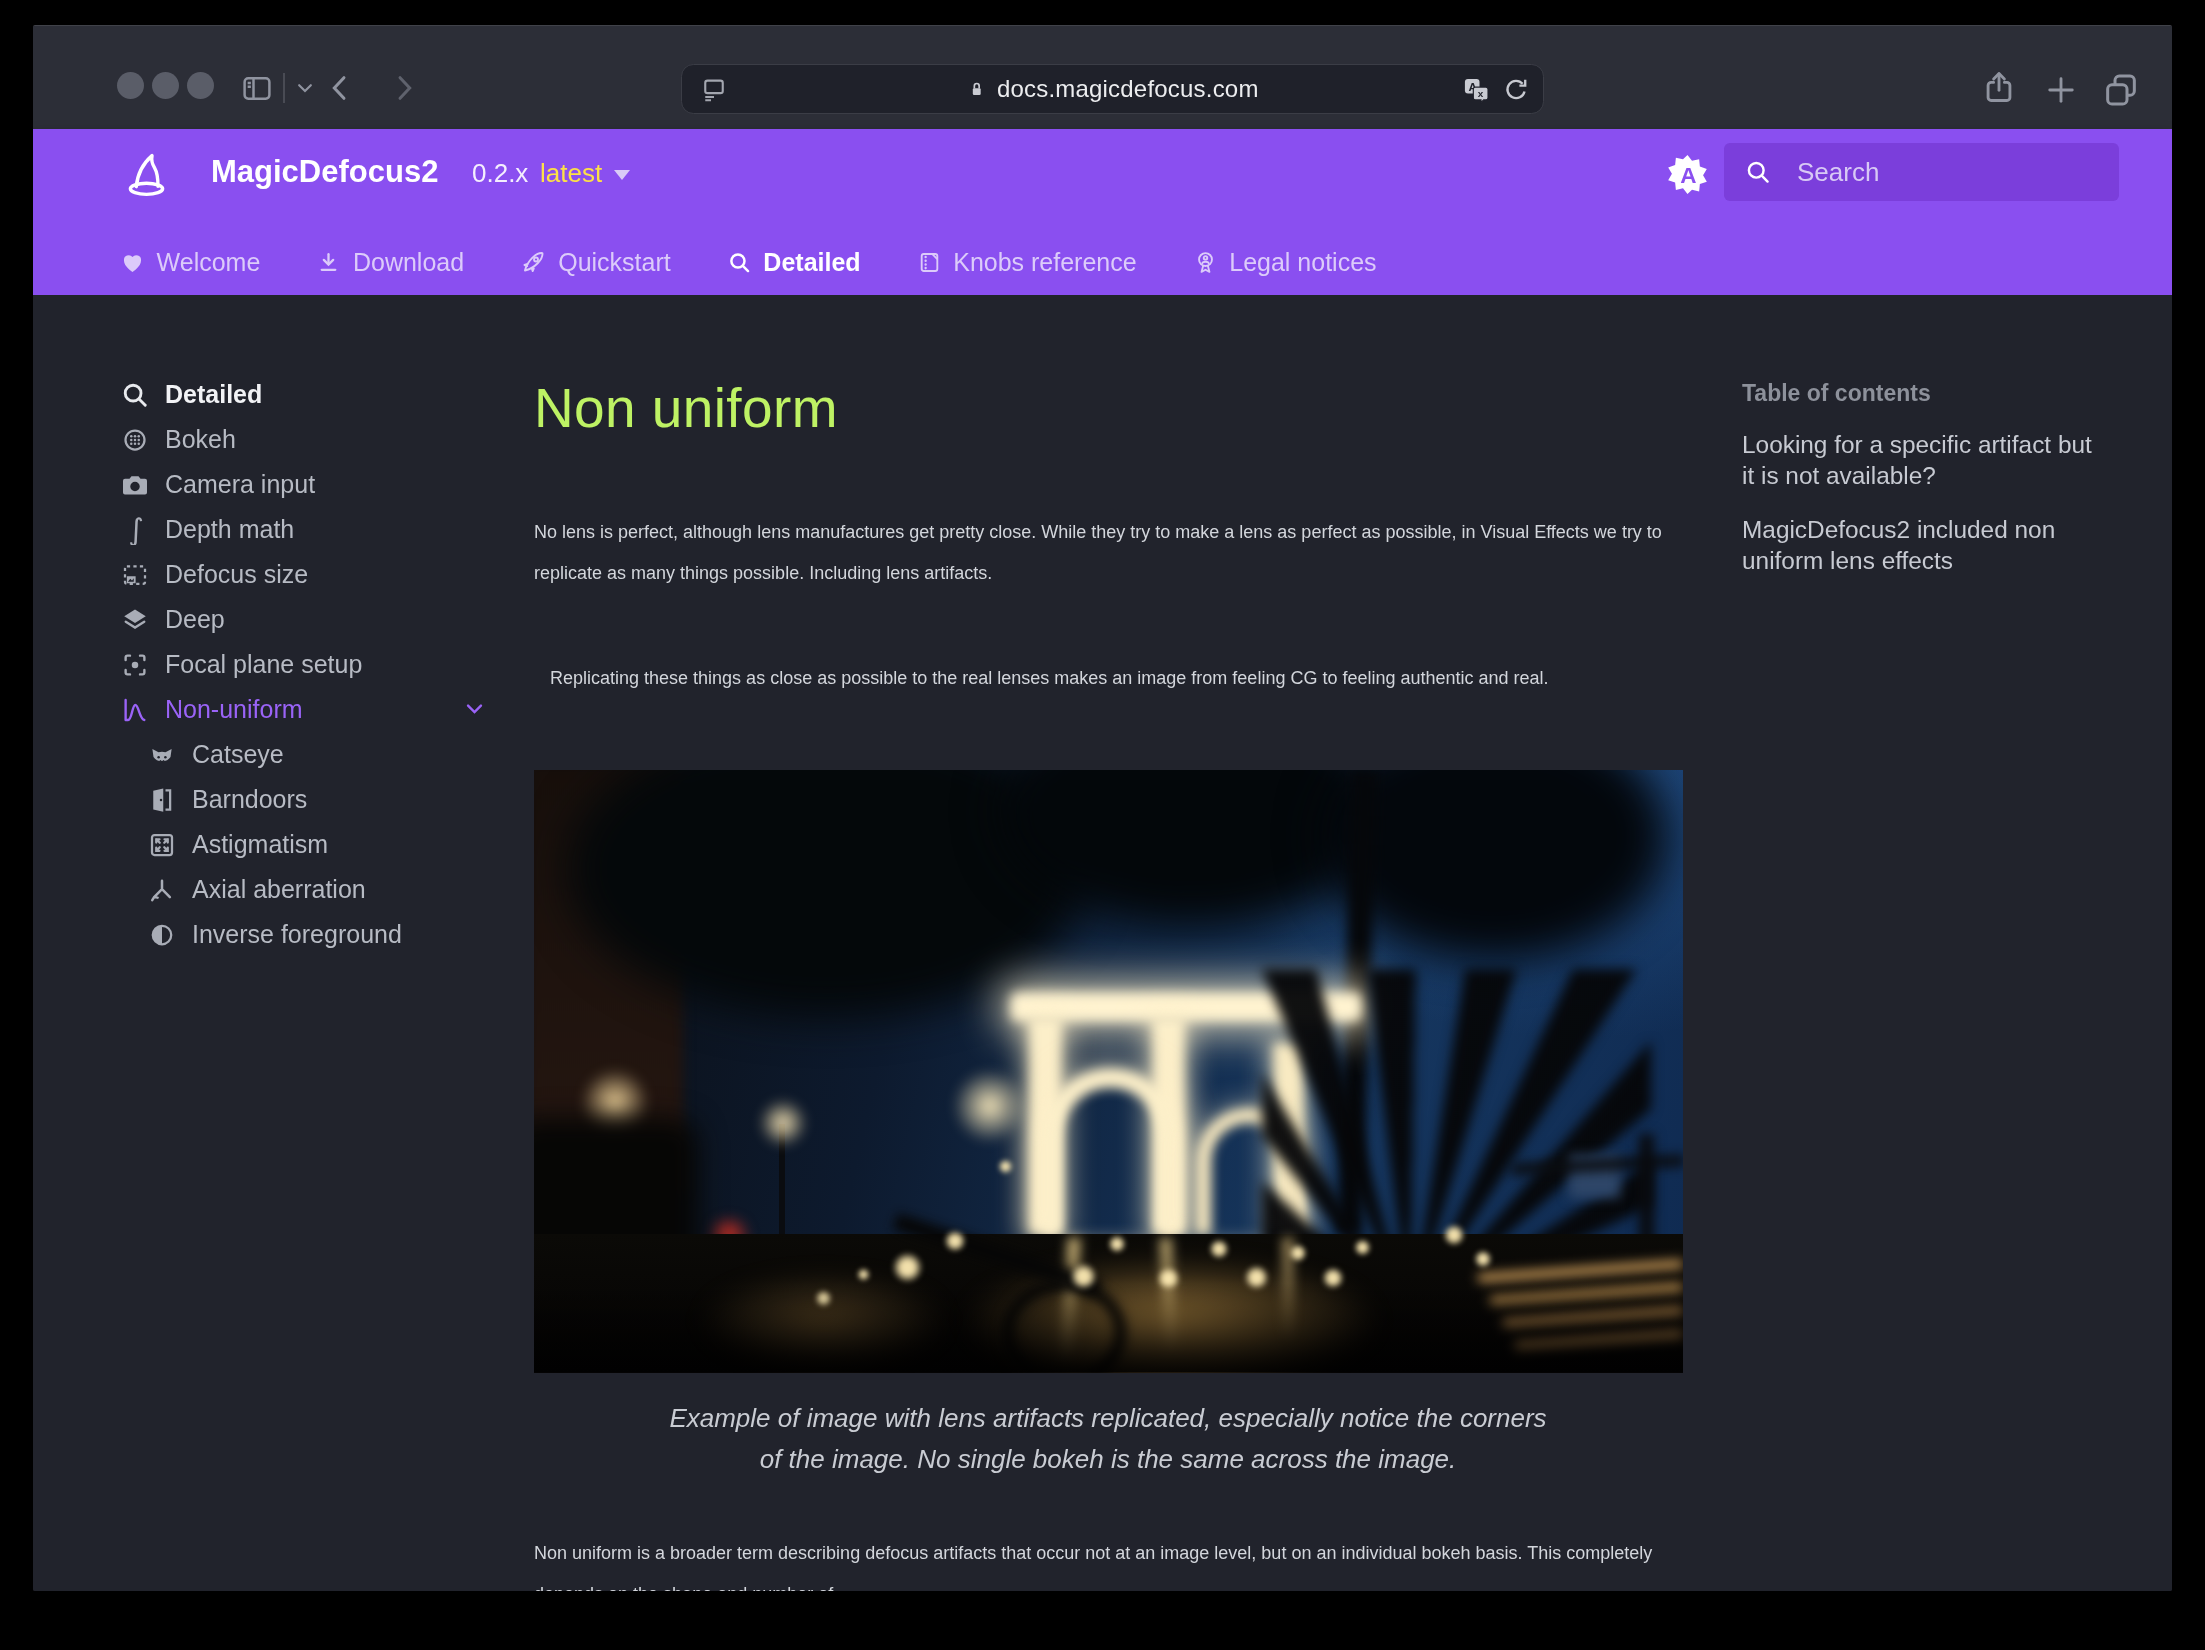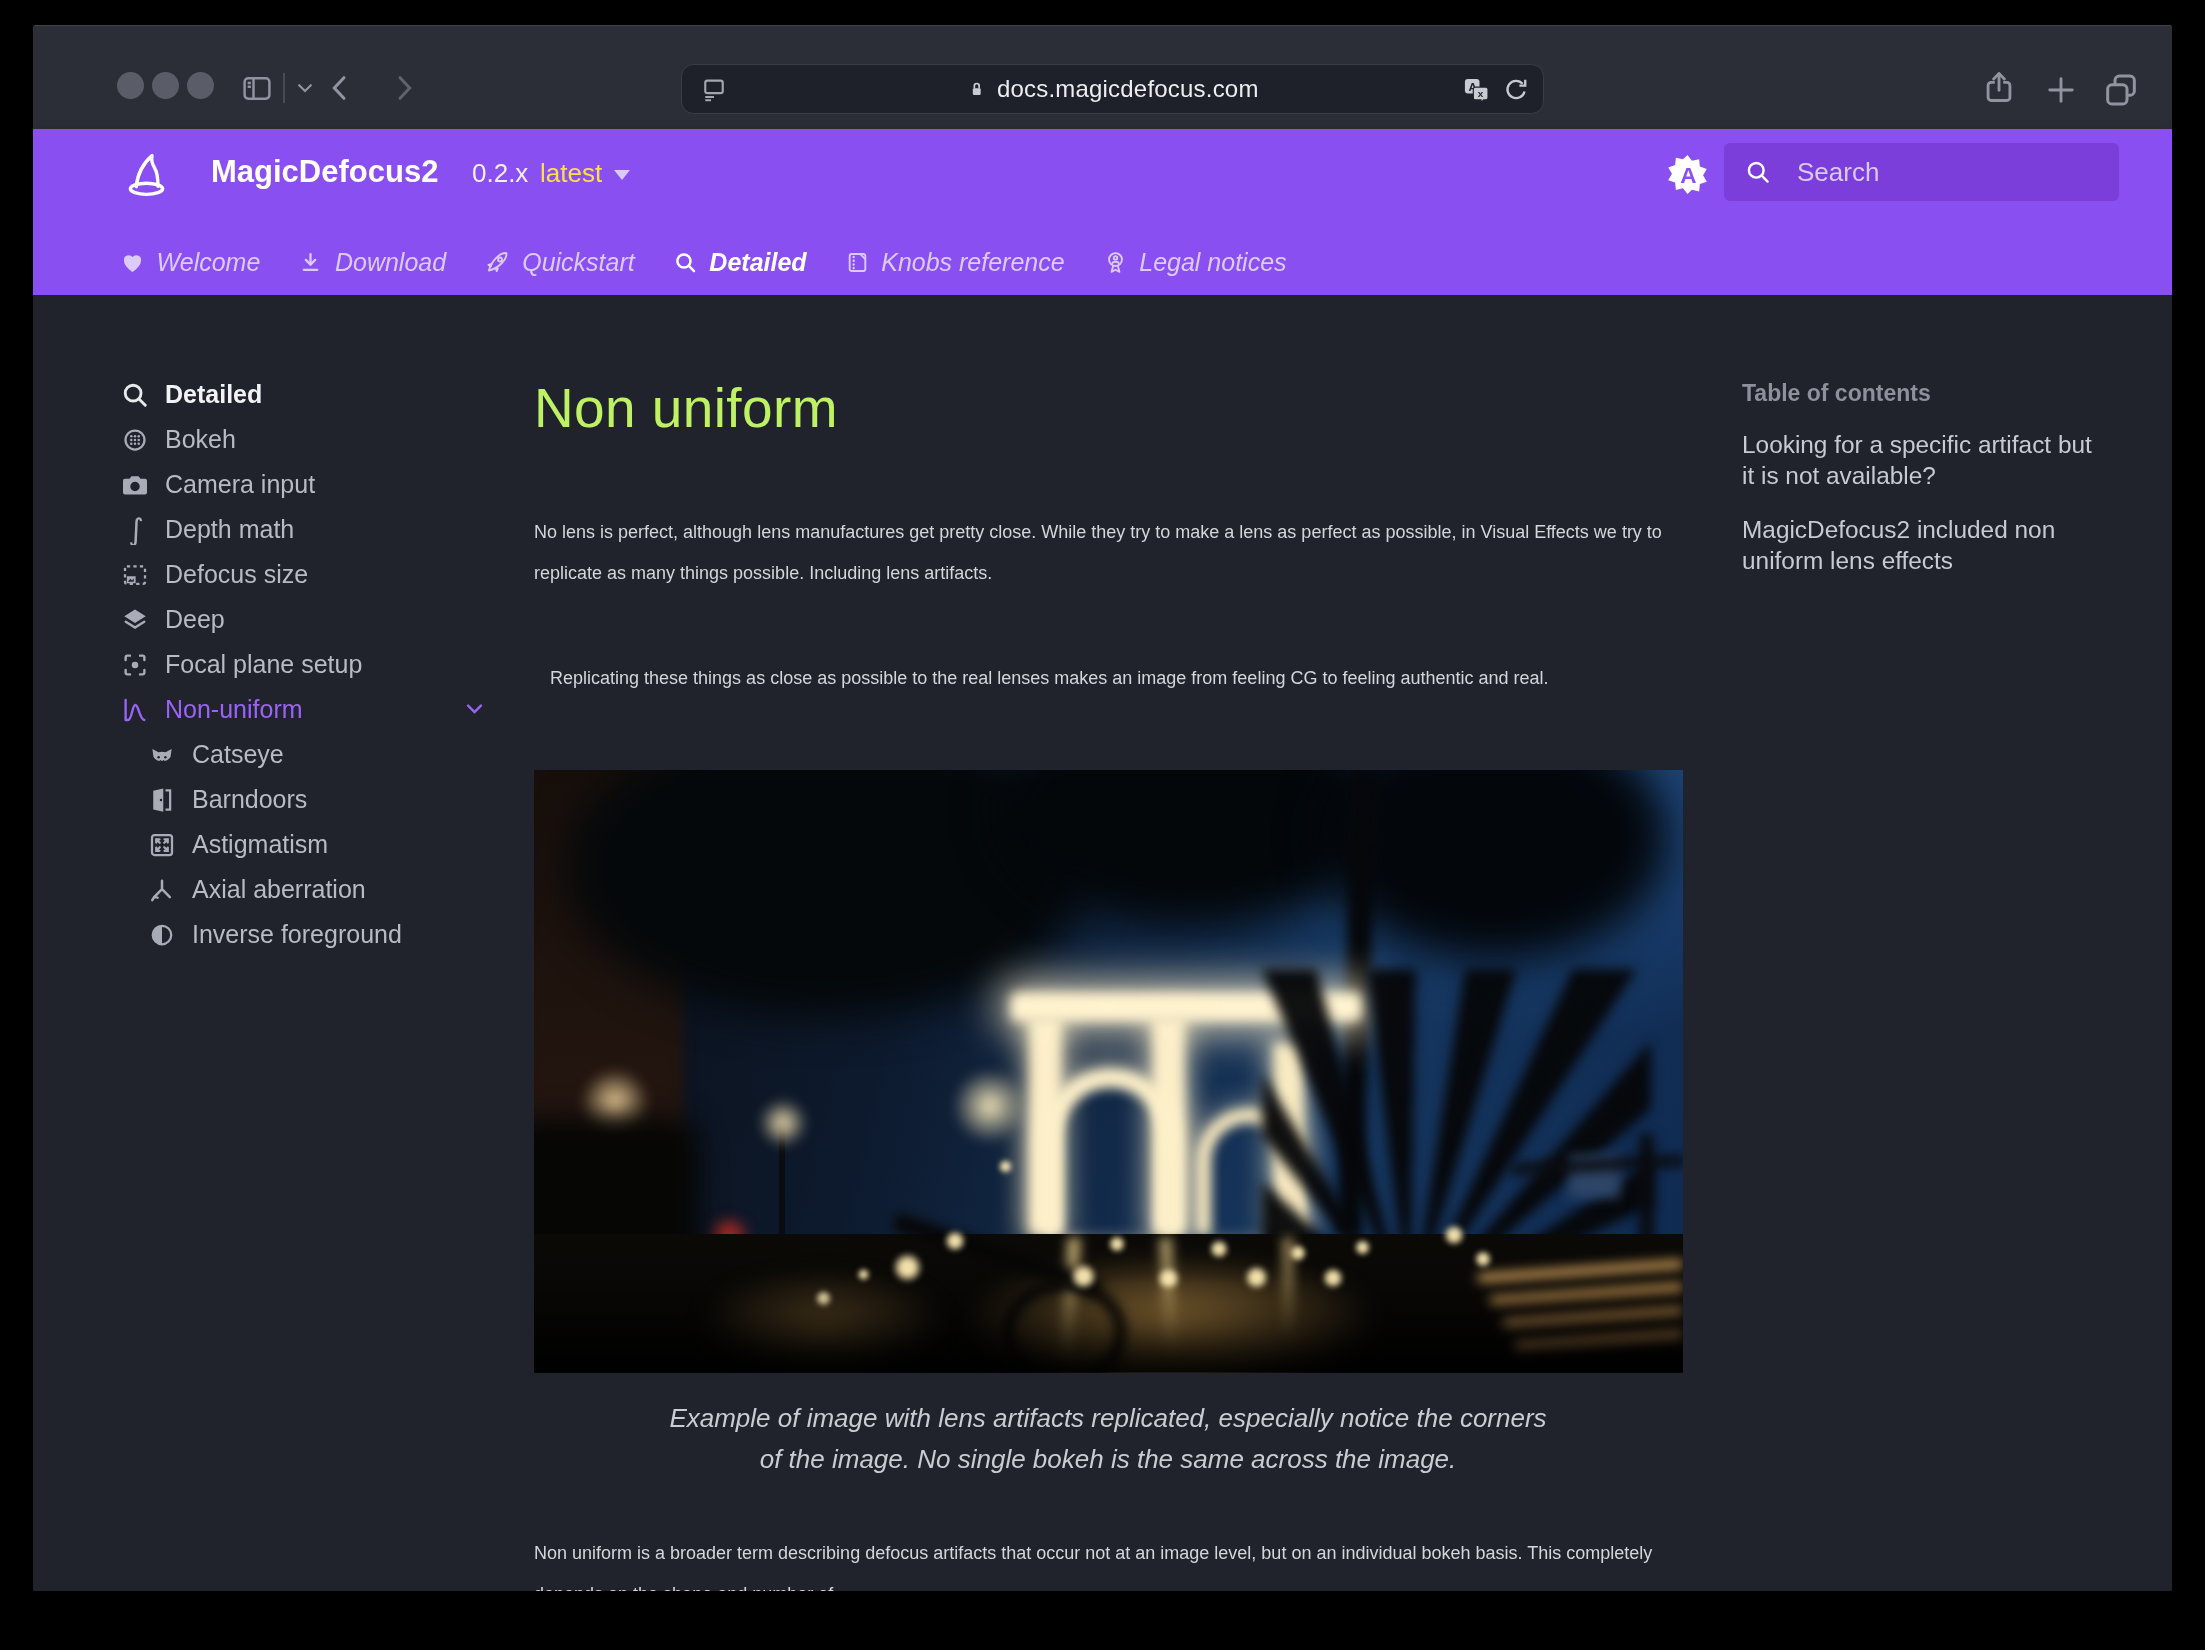--- a/index.html
+++ b/index.html
@@ -33,21 +33,21 @@
   #version .ver { color:#F4EEFE; }
   #version .chan { color:#fde047; }
   .caret { width:0; height:0; border-left:8.3px solid transparent; border-right:8.3px solid transparent;
     border-top:10.8px solid #D9CBF7; margin-top:3.3px; }
   #searchbox { position:absolute; left:1691px; top:14px; width:395px; height:58px; background:#7B3EDB;
     border-radius:5.8px; display:flex; align-items:center; padding:12px 20px; gap:25px; }
   #searchbox input { background:transparent; border:none; outline:none; font-size:26px; color:#fff;
     width:100%; font-family:"Liberation Sans",sans-serif; }
   #searchbox input::placeholder { color:#D8C9F5; }
 
-  #navrow { position:absolute; left:87px; top:101px; height:65px; display:flex; gap:38px; align-items:center;font-style:italic; }
+  #navrow { position:absolute; left:87px; top:101px; height:65px; display:flex; gap:56px; align-items:center; }
   .navitem { display:flex; align-items:center; gap:11.6px; color:#DCCBFA; font-size:25px; cursor:pointer; }
   .navitem.active { color:#fff; font-weight:bold; }
 
   
   #content { position:absolute; left:0; top:269px; width:100%; height:1297px; background:#21232C; }
 
   
   #sidebar { position:absolute; left:87px; top:77px; width:389px; }
   .sitem { position:relative; height:45px; display:flex; align-items:center; gap:15px;
     color:#B7BBC4; font-size:25px; cursor:pointer; }

